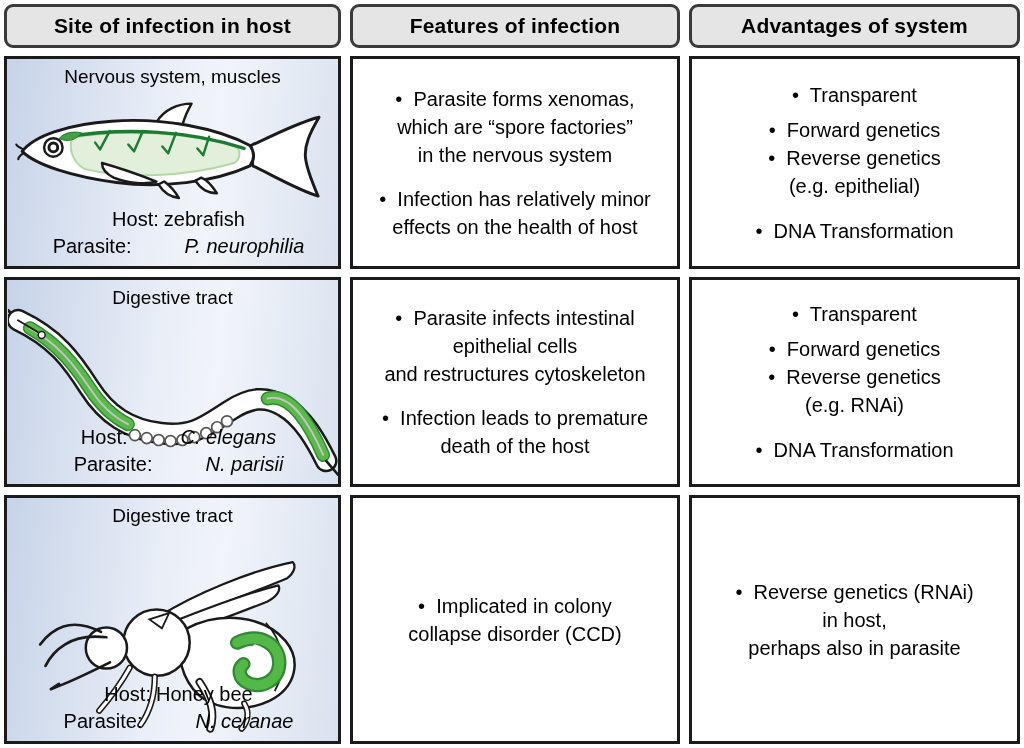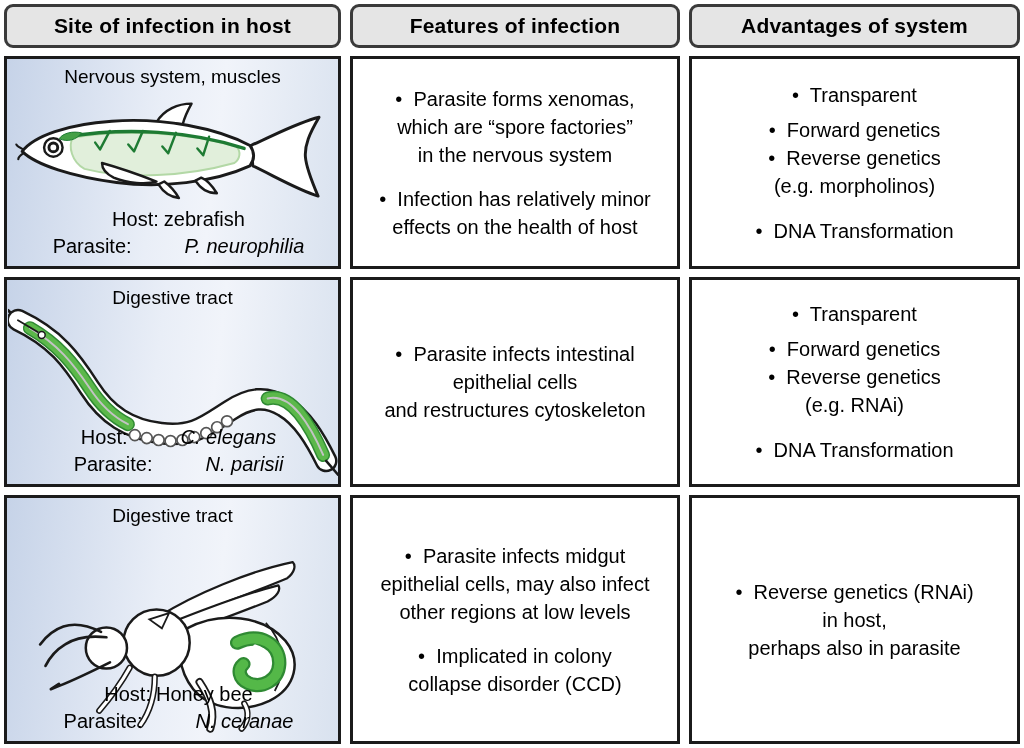--- a/index.html
+++ b/index.html
@@ -114,21 +114,21 @@
     </div>
   </div>
 
   <div class="cell txt adv">
     <div class="grp">
       <div>•&nbsp; Transparent</div>
     </div>
     <div class="grp">
       <div>•&nbsp; Forward genetics</div>
       <div>•&nbsp; Reverse genetics</div>
-      <div>(e.g. morpholinos)</div>
+      <div>(e.g. epithelial)</div>
     </div>
     <div class="grp">
       <div>•&nbsp; DNA Transformation</div>
     </div>
   </div>
 
   <div class="cell illus">
     <div class="site-label">Digestive tract</div>
     <svg class="worm-svg" width="332" height="174" viewBox="0 0 335 175">
       <g fill="none" stroke-linecap="round" stroke-linejoin="round">
@@ -166,20 +166,24 @@
       </div>
     </div>
   </div>
 
   <div class="cell txt feat">
     <div class="grp">
       <div>•&nbsp; Parasite infects intestinal</div>
       <div>epithelial cells</div>
       <div>and restructures cytoskeleton</div>
     </div>
+    <div class="grp">
+      <div>•&nbsp; Infection leads to premature</div>
+      <div>death of the host</div>
+    </div>
   </div>
 
   <div class="cell txt adv">
     <div class="grp">
       <div>•&nbsp; Transparent</div>
     </div>
     <div class="grp">
       <div>•&nbsp; Forward genetics</div>
       <div>•&nbsp; Reverse genetics</div>
       <div>(e.g. RNAi)</div>
@@ -227,25 +231,20 @@
         <span class="pfx">Host:</span><span>Honey bee</span>
       </div>
       <div>
         <span class="pfx">Parasite:</span><span class="it">N. ceranae</span>
       </div>
     </div>
   </div>
 
   <div class="cell txt feat">
     <div class="grp">
-      <div>•&nbsp; Parasite infects midgut</div>
-      <div>epithelial cells, may also infect</div>
-      <div>other regions at low levels</div>
-    </div>
-    <div class="grp">
       <div>•&nbsp; Implicated in colony</div>
       <div>collapse disorder (CCD)</div>
     </div>
   </div>
 
   <div class="cell txt adv">
     <div class="grp">
       <div>•&nbsp; Reverse genetics (RNAi)</div>
       <div>in host,</div>
       <div>perhaps also in parasite</div>

